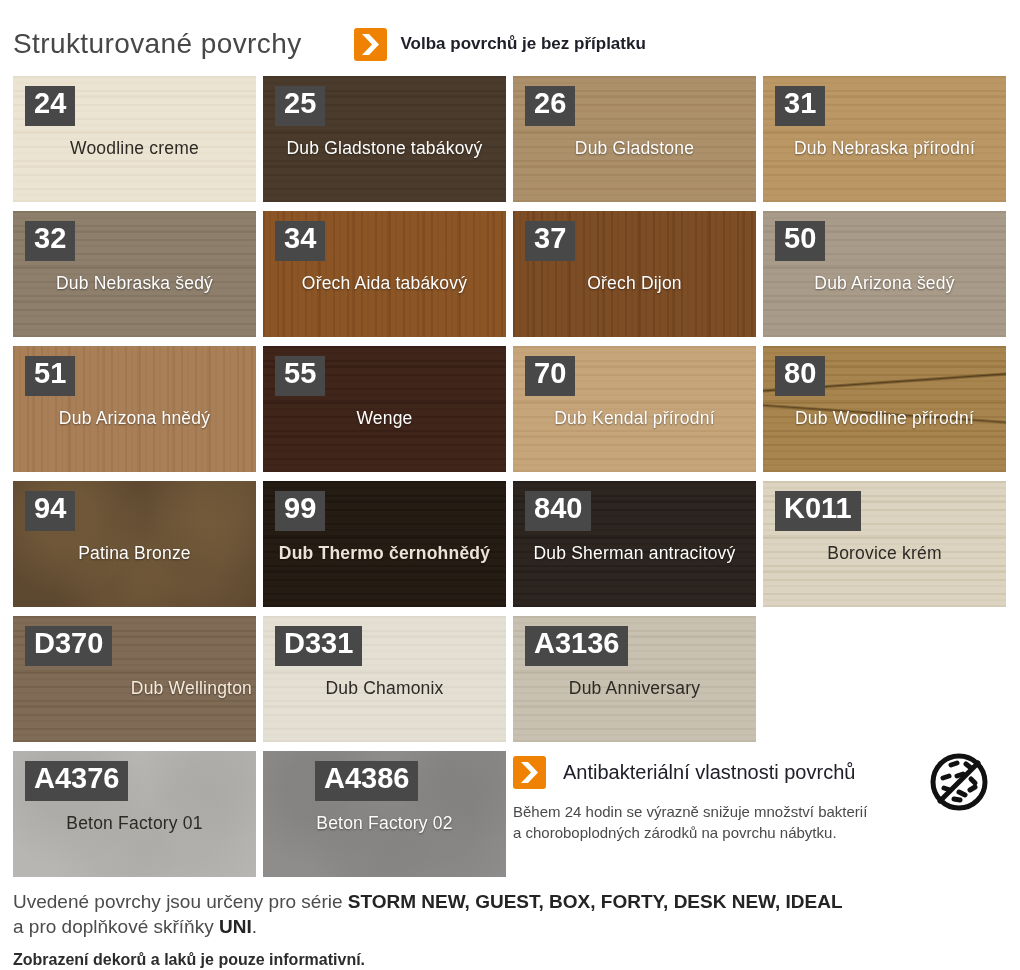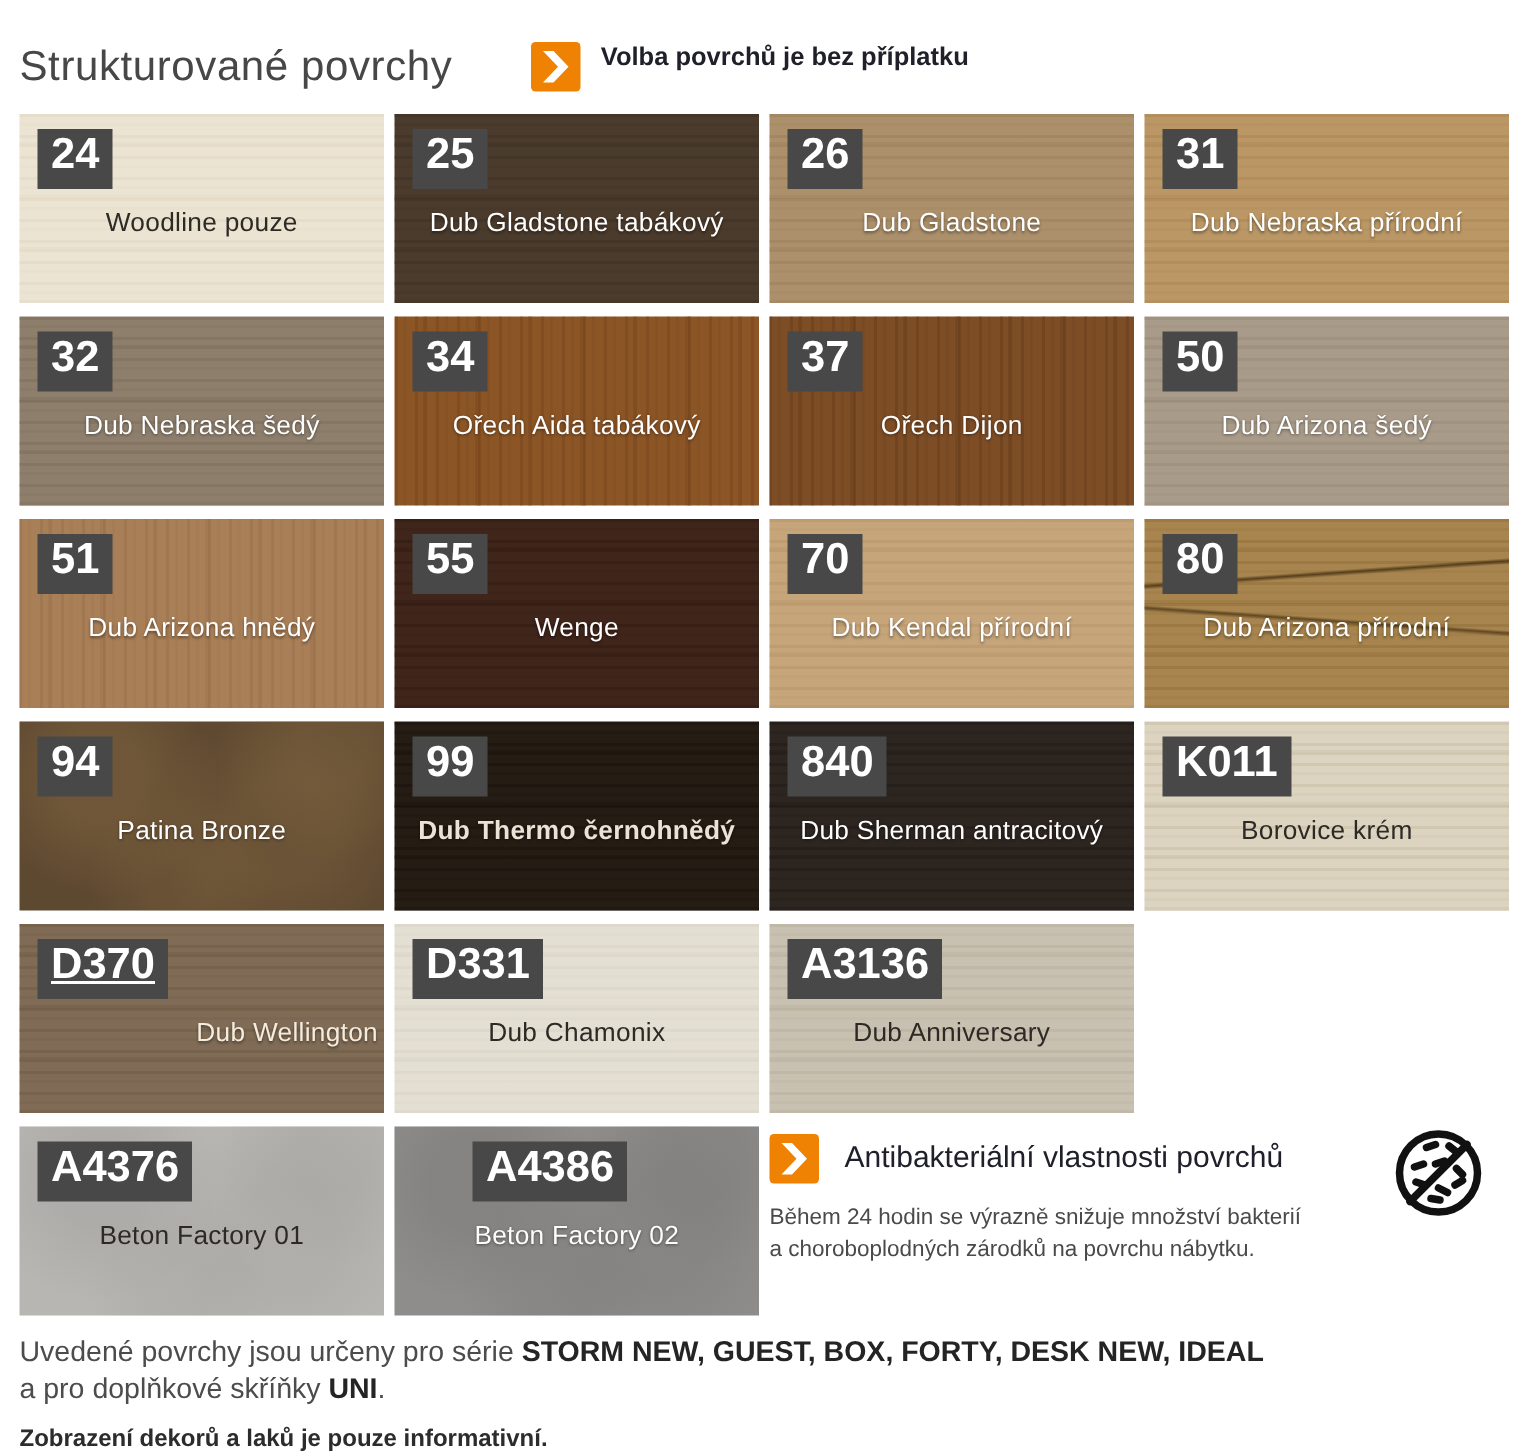--- a/index.html
+++ b/index.html
@@ -6,21 +6,21 @@
   body{
     width:1020px;height:970px;overflow:hidden;
     font-family:"Liberation Sans","DejaVu Sans",sans-serif;
     -webkit-font-smoothing:antialiased;
   }
   .page{padding:12px 13px;width:994px;}
 
   
   .header{height:64px;display:flex;align-items:center;}
   .title{font-size:28px;font-weight:400;color:#474747;letter-spacing:.4px;}
-  .note{display:flex;margin-left:52px;gap:14px;}
+  .note{display:flex;align-items:center;margin-left:52px;gap:14px;}
   .arrow-box{width:33px;height:33px;border-radius:3px;display:flex;align-items:center;justify-content:center;flex:0 0 auto;}
   .note-text{font-size:17px;font-weight:700;color:#20202b;}
 
   
   .grid{display:grid;grid-template-columns:repeat(4,243px);gap:9px 7px;}
   .tile{position:relative;height:126px;overflow:hidden;}
   .badge{
     position:absolute;left:12px;top:10px;
     color:#fff;font-size:29px;font-weight:700;line-height:1.1;
     padding:2px 9px 6px;white-space:nowrap;
@@ -59,21 +59,21 @@
         </svg>
       </span>
       <span class="note-text">Volba povrchů je bez příplatku</span>
     </div>
   </div>
 
   <div class="grid" id="grid">
 
   <div class="tile" style="background-color: rgb(236, 228, 210); background-image: repeating-linear-gradient(rgba(217, 207, 184, 0.35) 0px, rgba(217, 207, 184, 0.35) 2px, transparent 2px, transparent 6px, rgba(217, 207, 184, 0.15) 6px, rgba(217, 207, 184, 0.15) 8px, transparent 8px, transparent 14px), repeating-linear-gradient(transparent 0px, transparent 19px, rgba(217, 207, 184, 0.25) 19px, rgba(217, 207, 184, 0.25) 22px, transparent 22px, transparent 35px);">
     <span class="badge" style="background-color: rgb(72, 72, 72);">24</span>
-    <span class="name" style="color: rgb(45, 42, 38);">Woodline pouze</span>
+    <span class="name" style="color: rgb(45, 42, 38);">Woodline creme</span>
   </div>
 
   <div class="tile" style="background-color: rgb(75, 59, 44); background-image: repeating-linear-gradient(rgba(54, 42, 30, 0.35) 0px, rgba(54, 42, 30, 0.35) 2px, transparent 2px, transparent 6px, rgba(54, 42, 30, 0.15) 6px, rgba(54, 42, 30, 0.15) 8px, transparent 8px, transparent 14px), repeating-linear-gradient(transparent 0px, transparent 19px, rgba(54, 42, 30, 0.25) 19px, rgba(54, 42, 30, 0.25) 22px, transparent 22px, transparent 35px);">
     <span class="badge" style="background-color: rgb(72, 72, 72);">25</span>
     <span class="name light" style="color: rgb(255, 255, 255);">Dub Gladstone tabákový</span>
   </div>
 
   <div class="tile" style="background-color: rgb(172, 144, 107); background-image: repeating-linear-gradient(rgba(147, 118, 76, 0.35) 0px, rgba(147, 118, 76, 0.35) 2px, transparent 2px, transparent 6px, rgba(147, 118, 76, 0.15) 6px, rgba(147, 118, 76, 0.15) 8px, transparent 8px, transparent 14px), repeating-linear-gradient(transparent 0px, transparent 19px, rgba(147, 118, 76, 0.25) 19px, rgba(147, 118, 76, 0.25) 22px, transparent 22px, transparent 35px);">
     <span class="badge" style="background-color: rgb(72, 72, 72);">26</span>
     <span class="name light" style="color: rgb(255, 255, 255);">Dub Gladstone</span>
@@ -114,21 +114,21 @@
     <span class="name light" style="color: rgb(255, 255, 255);">Wenge</span>
   </div>
 
   <div class="tile" style="background-color: rgb(198, 165, 123); background-image: repeating-linear-gradient(rgba(176, 140, 94, 0.35) 0px, rgba(176, 140, 94, 0.35) 2px, transparent 2px, transparent 6px, rgba(176, 140, 94, 0.15) 6px, rgba(176, 140, 94, 0.15) 8px, transparent 8px, transparent 14px), repeating-linear-gradient(transparent 0px, transparent 19px, rgba(176, 140, 94, 0.25) 19px, rgba(176, 140, 94, 0.25) 22px, transparent 22px, transparent 35px);">
     <span class="badge" style="background-color: rgb(72, 72, 72);">70</span>
     <span class="name light" style="color: rgb(255, 255, 255);">Dub Kendal přírodní</span>
   </div>
 
   <div class="tile" style="background-color: rgb(168, 133, 78); background-image: linear-gradient(176deg, transparent 30%, rgba(58, 40, 12, 0.75) 31.4%, transparent 33%), linear-gradient(184deg, transparent 52%, rgba(58, 40, 12, 0.65) 53.3%, transparent 55%), repeating-linear-gradient(rgba(134, 100, 45, 0.35) 0px, rgba(134, 100, 45, 0.35) 2px, transparent 2px, transparent 6px, rgba(134, 100, 45, 0.15) 6px, rgba(134, 100, 45, 0.15) 8px, transparent 8px, transparent 14px), repeating-linear-gradient(transparent 0px, transparent 19px, rgba(134, 100, 45, 0.25) 19px, rgba(134, 100, 45, 0.25) 22px, transparent 22px, transparent 35px);">
     <span class="badge" style="background-color: rgb(72, 72, 72);">80</span>
-    <span class="name light" style="color: rgb(255, 255, 255);">Dub Arizona přírodní</span>
+    <span class="name light" style="color: rgb(255, 255, 255);">Dub Woodline přírodní</span>
   </div>
 
   <div class="tile" style="background-color: rgb(93, 72, 48); background-image: radial-gradient(circle at 22% 30%, rgba(138, 108, 68, 0.4) 0px, rgba(138, 108, 68, 0.4) 14%, transparent 38%), radial-gradient(circle at 72% 58%, rgba(138, 108, 68, 0.3) 0px, rgba(138, 108, 68, 0.3) 18%, transparent 46%), radial-gradient(circle at 44% 86%, rgba(138, 108, 68, 0.25) 0px, rgba(138, 108, 68, 0.25) 12%, transparent 36%), radial-gradient(circle at 86% 14%, rgba(138, 108, 68, 0.3) 0px, rgba(138, 108, 68, 0.3) 10%, transparent 32%);">
     <span class="badge" style="background-color: rgb(72, 72, 72);">94</span>
     <span class="name light" style="color: rgb(255, 255, 255);">Patina Bronze</span>
   </div>
 
   <div class="tile" style="background-color: rgb(37, 28, 20); background-image: repeating-linear-gradient(rgba(18, 13, 8, 0.35) 0px, rgba(18, 13, 8, 0.35) 2px, transparent 2px, transparent 6px, rgba(18, 13, 8, 0.15) 6px, rgba(18, 13, 8, 0.15) 8px, transparent 8px, transparent 14px), repeating-linear-gradient(transparent 0px, transparent 19px, rgba(18, 13, 8, 0.25) 19px, rgba(18, 13, 8, 0.25) 22px, transparent 22px, transparent 35px);">
     <span class="badge" style="background-color: rgb(72, 72, 72);">99</span>
     <span class="name light" style="color: rgb(236, 226, 214); font-weight: bold;">Dub Thermo černohnědý</span>
@@ -138,21 +138,21 @@
     <span class="badge" style="background-color: rgb(72, 72, 72);">840</span>
     <span class="name light" style="color: rgb(255, 255, 255);">Dub Sherman antracitový</span>
   </div>
 
   <div class="tile" style="background-color: rgb(220, 212, 193); background-image: repeating-linear-gradient(rgba(189, 177, 149, 0.35) 0px, rgba(189, 177, 149, 0.35) 2px, transparent 2px, transparent 6px, rgba(189, 177, 149, 0.15) 6px, rgba(189, 177, 149, 0.15) 8px, transparent 8px, transparent 14px), repeating-linear-gradient(transparent 0px, transparent 19px, rgba(189, 177, 149, 0.25) 19px, rgba(189, 177, 149, 0.25) 22px, transparent 22px, transparent 35px);">
     <span class="badge" style="background-color: rgb(72, 72, 72);">K011</span>
     <span class="name" style="color: rgb(45, 42, 38);">Borovice krém</span>
   </div>
 
   <div class="tile" style="background-color: rgb(128, 108, 86); background-image: repeating-linear-gradient(rgba(102, 82, 57, 0.35) 0px, rgba(102, 82, 57, 0.35) 2px, transparent 2px, transparent 6px, rgba(102, 82, 57, 0.15) 6px, rgba(102, 82, 57, 0.15) 8px, transparent 8px, transparent 14px), repeating-linear-gradient(transparent 0px, transparent 19px, rgba(102, 82, 57, 0.25) 19px, rgba(102, 82, 57, 0.25) 22px, transparent 22px, transparent 35px);">
-    <span class="badge" style="background-color: rgb(72, 72, 72); text-decoration: underline;">D370</span>
+    <span class="badge" style="background-color: rgb(72, 72, 72);">D370</span>
     <span class="name light" style="color: rgb(246, 236, 221); text-align: right;">Dub Wellington</span>
   </div>
 
   <div class="tile" style="background-color: rgb(228, 223, 211); background-image: repeating-linear-gradient(rgba(210, 204, 188, 0.35) 0px, rgba(210, 204, 188, 0.35) 2px, transparent 2px, transparent 6px, rgba(210, 204, 188, 0.15) 6px, rgba(210, 204, 188, 0.15) 8px, transparent 8px, transparent 14px), repeating-linear-gradient(transparent 0px, transparent 19px, rgba(210, 204, 188, 0.25) 19px, rgba(210, 204, 188, 0.25) 22px, transparent 22px, transparent 35px);">
     <span class="badge" style="background-color: rgb(72, 72, 72);">D331</span>
     <span class="name" style="color: rgb(45, 42, 38);">Dub Chamonix</span>
   </div>
 
   <div class="tile" style="background-color: rgb(200, 192, 176); background-image: repeating-linear-gradient(rgba(176, 167, 146, 0.35) 0px, rgba(176, 167, 146, 0.35) 2px, transparent 2px, transparent 6px, rgba(176, 167, 146, 0.15) 6px, rgba(176, 167, 146, 0.15) 8px, transparent 8px, transparent 14px), repeating-linear-gradient(transparent 0px, transparent 19px, rgba(176, 167, 146, 0.25) 19px, rgba(176, 167, 146, 0.25) 22px, transparent 22px, transparent 35px);">
     <span class="badge" style="background-color: rgb(72, 72, 72);">A3136</span>

